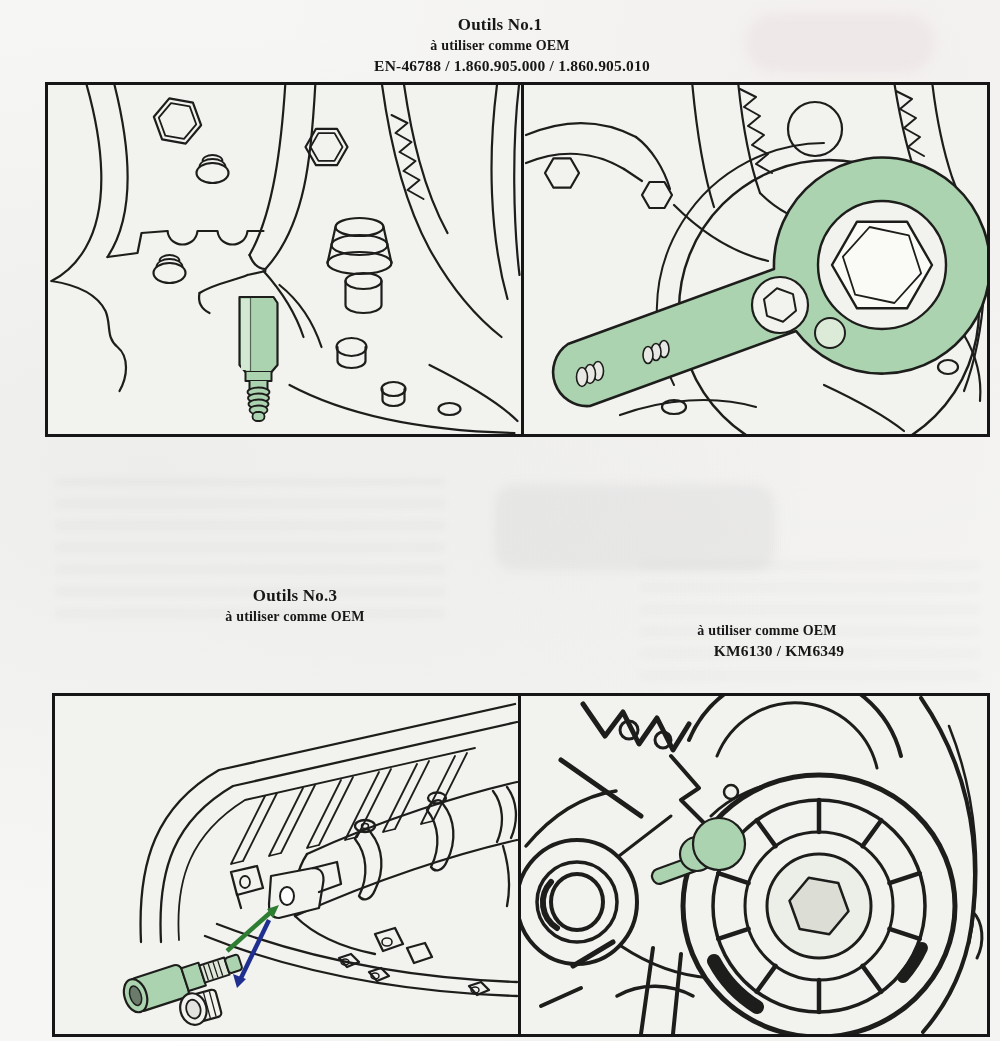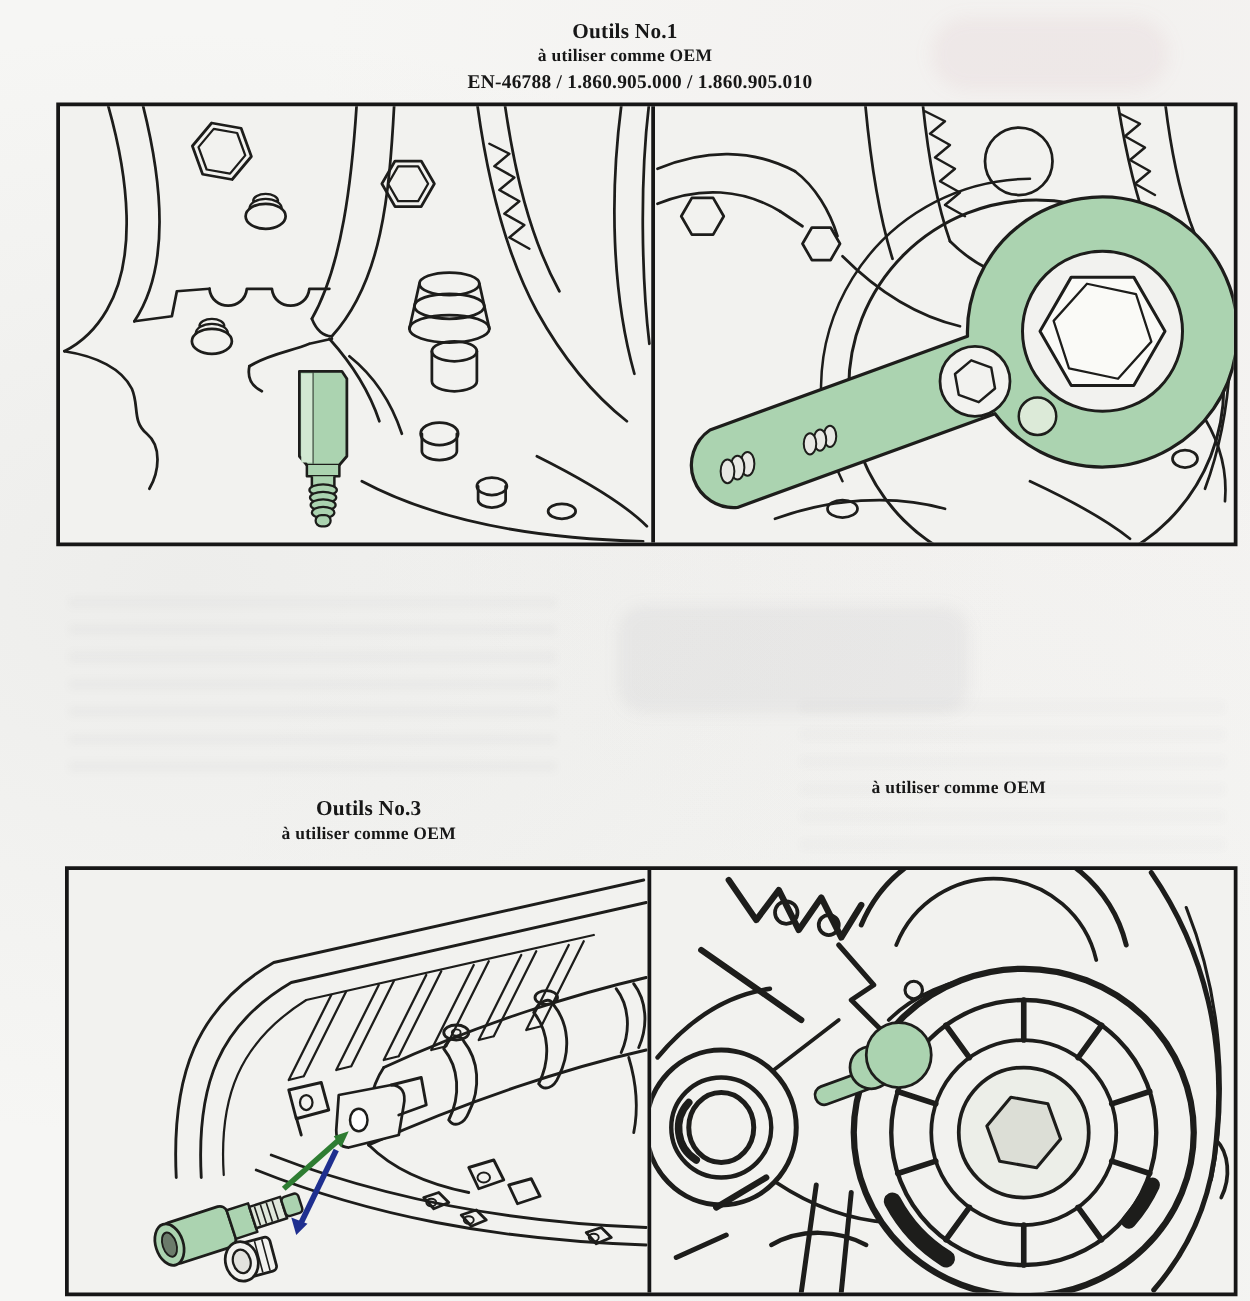--- a/index.html
+++ b/index.html
@@ -11,21 +11,21 @@
       radial-gradient(ellipse at 85% 10%, rgba(210,190,192,.10), transparent 50%),
       radial-gradient(ellipse at 70% 85%, rgba(200,200,196,.12), transparent 55%);
     font-family:Liberation Serif, serif;
     color:#171717;
   }
   .caption{position:absolute;text-align:center;font-weight:bold;line-height:20px;letter-spacing:.2px;}
   .caption .t1{font-size:17px;margin-bottom:1px;}
   .caption .t2{font-size:14px;}
   .caption .t3{font-size:15.5px;padding-left:24px;}
   .cap1{left:0;top:15px;width:1000px;}
-  .cap3{left:75px;top:637px;width:440px;}
+  .cap3{left:75px;top:586px;width:440px;}
   .cap4{left:547px;top:621px;width:440px;}
   .panel{
     position:absolute;display:flex;box-sizing:border-box;
     border:3px solid #161616;background:#f2f2ef;
   }
   .panel-top{left:45px;top:82px;width:945px;height:355px;}
   .panel-bottom{left:52px;top:693px;width:938px;height:344px;}
   .half{position:relative;height:100%;}
   .vdivider{width:3px;background:#161616;height:100%;}
   svg{display:block;}
@@ -176,20 +176,21 @@
     </div>
   </div>
 
   <div class="caption cap3">
     <div class="t1">Outils No.3</div>
     <div class="t2">à utiliser comme OEM</div>
   </div>
 
   <div class="caption cap4">
     <div class="t2">à utiliser comme OEM</div>
+    <div class="t3">KM6130 / KM6349</div>
   </div>
 
   <div class="panel panel-bottom">
     <div class="half" style="width:463px;">
       <svg class="sketch" width="463" height="338" viewBox="0 0 463 338">
         <g fill="none" stroke="#1d1d1b" stroke-width="2.3" stroke-linecap="round" stroke-linejoin="round">
 
           <path d="M86,246 C82,164 102,110 164,74 L460,8"></path>
           <path d="M106,246 C102,172 120,124 178,90 L462,26"></path>
           <path stroke-width="1.8" d="M124,244 C120,182 136,138 190,104 L420,52"></path>

